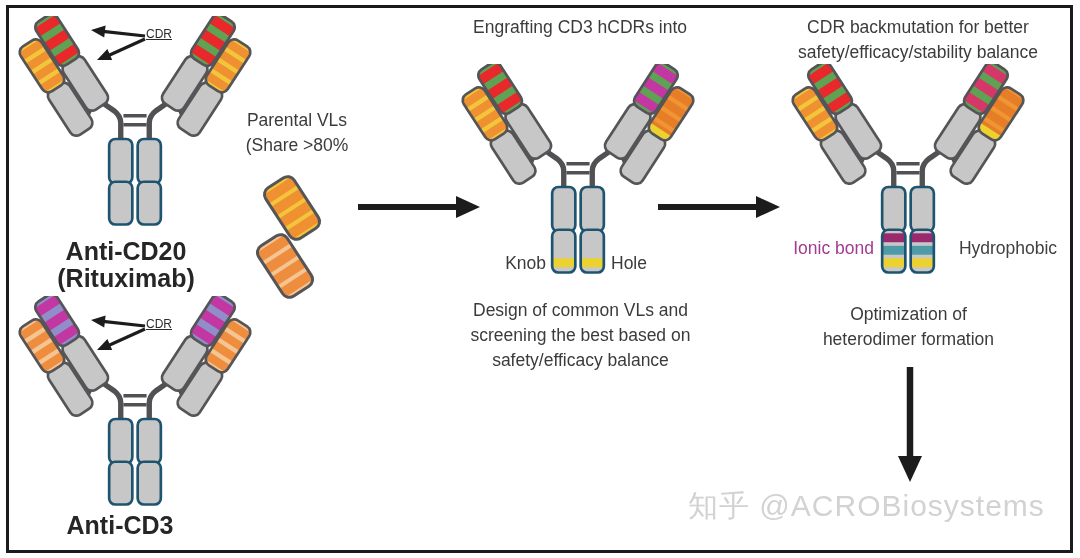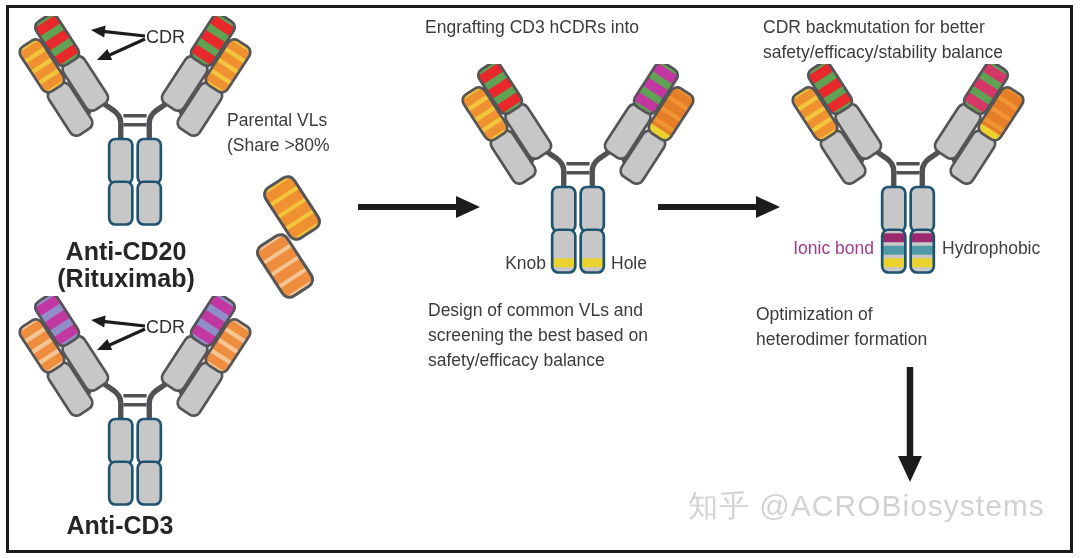--- a/index.html
+++ b/index.html
@@ -1,22 +1,22 @@
 <!DOCTYPE html>
 <html><head>
 <meta charset="utf-8">
 <style>
   html,body{margin:0;padding:0;background:#fff;}
   .stage{position:relative;width:1080px;height:558px;background:#ffffff;overflow:hidden;
          font-family:"Liberation Sans","DejaVu Sans",sans-serif;}
   .frame{position:absolute;left:6px;top:5px;right:7px;bottom:5px;border:3px solid #1b1b1b;}
   .abs{position:absolute;}
-  .t{position:absolute;font-size:17.5px;line-height:25px;color:#3b3b3b;}
+  .t{position:absolute;font-size:17.5px;line-height:25px;color:#3b3b3b;text-align:center;}
   .lbl{position:absolute;font-size:25px;line-height:27px;font-weight:700;color:#262626;text-align:center;}
-  .cdr-t{position:absolute;font-size:18px;color:#2c2c2c;}
+  .cdr-t{position:absolute;font-size:12px;color:#2c2c2c;text-decoration:underline;}
   .ionic{color:#a23a92;text-align:right;}
   .hydro{color:#404040;}
   .arrow line{stroke:#1c1c1c;}
   .arrow polygon{fill:#1c1c1c;}
   .watermark{position:absolute;font-size:30px;letter-spacing:1px;color:#d2d2d2;
              text-shadow:1px 1px 0 rgba(255,255,255,0.85);white-space:nowrap;}
   svg{display:block;}
 </style>
 </head>
 <body>

